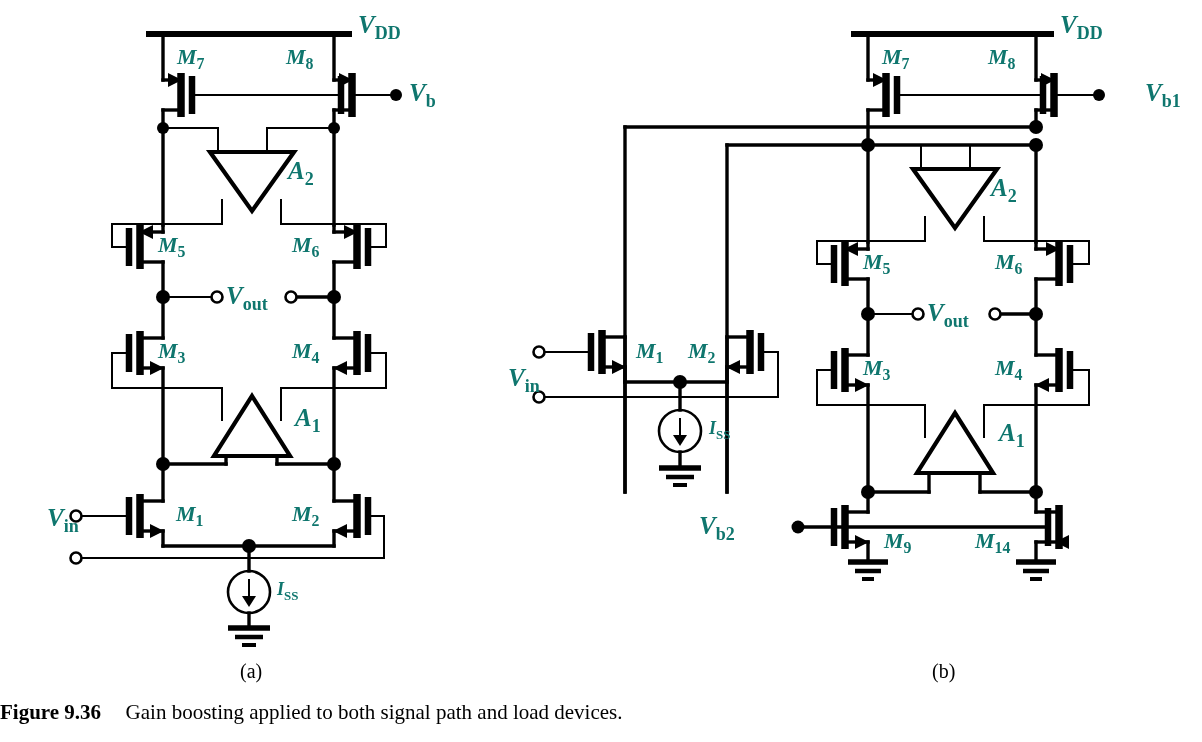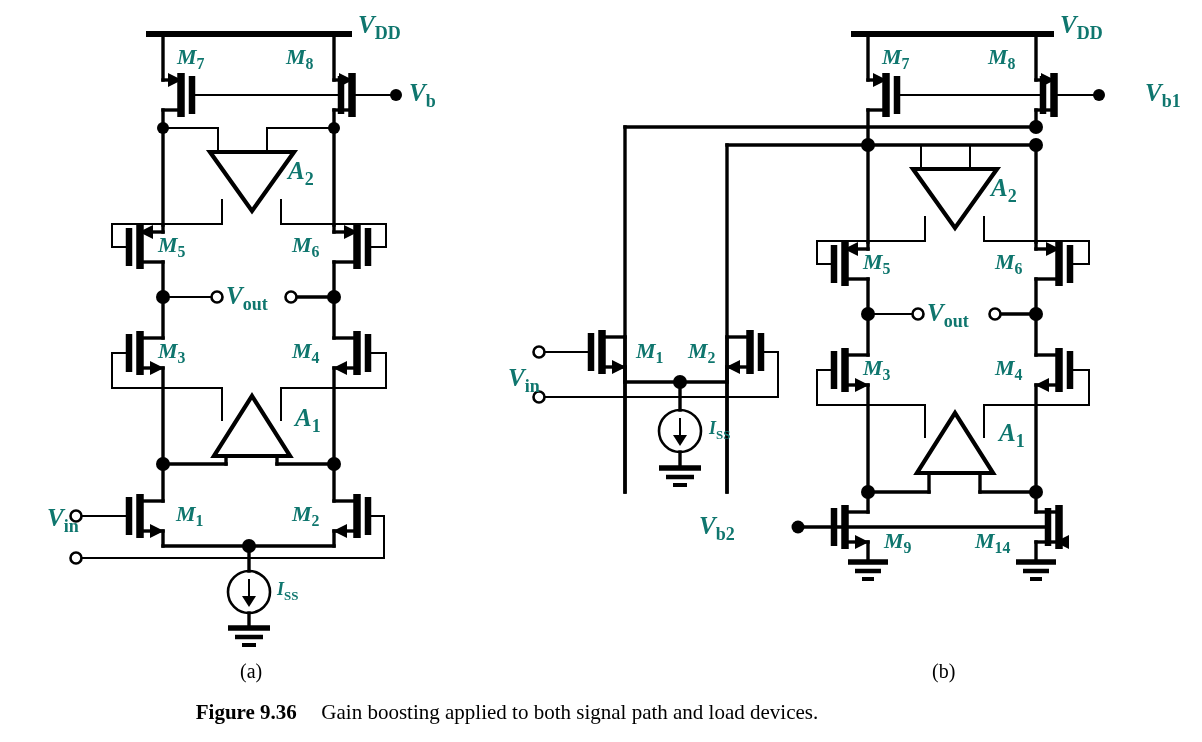--- a/index.html
+++ b/index.html
@@ -113,21 +113,21 @@
     font-size: 20px;
     color: #000000;
     font-style: normal;
     font-weight: normal;
   }
   #caption {
     position: absolute;
     left: 0;
     top: 700px;
     width: 1014px;
-    text-align: center;
+    text-align: left;
     font-family: "Liberation Serif", serif;
     font-size: 21px;
     color: #000000;
   }
   #caption .cap-bold {
     font-weight: bold;
   }
   #caption .cap-text {
     font-weight: normal;
   }

